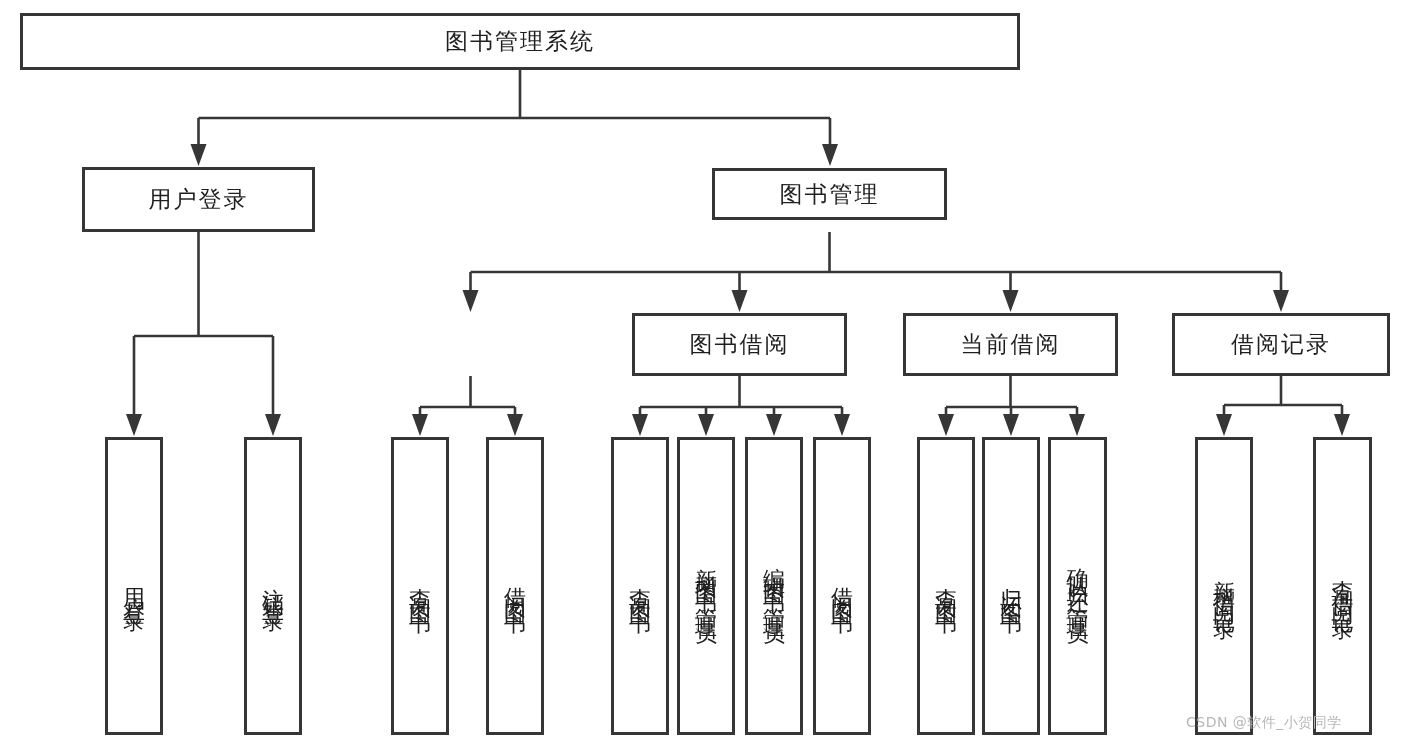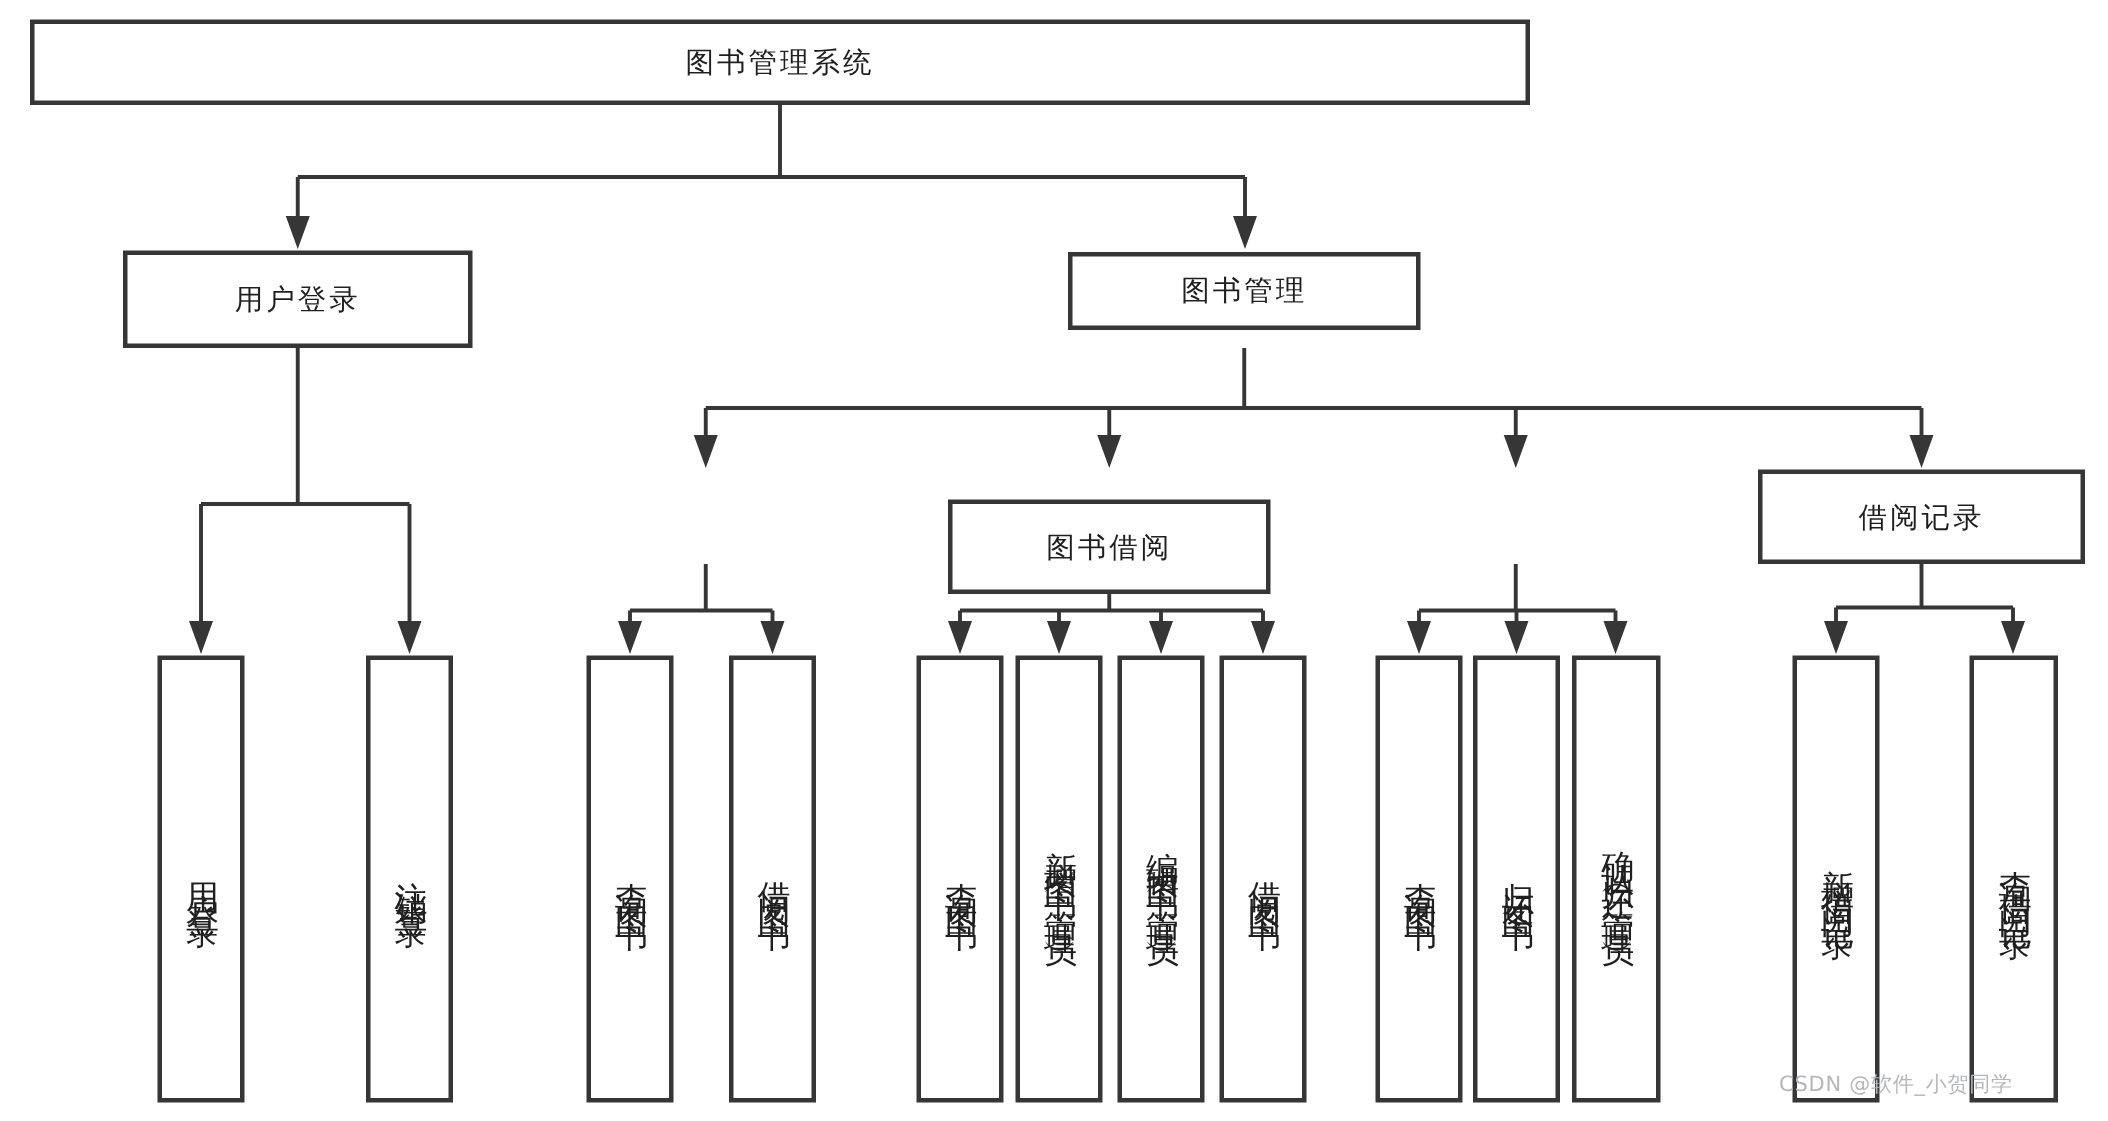--- a/index.html
+++ b/index.html
@@ -16,30 +16,30 @@
   .connectors {
     position: absolute; left: 0; top: 0;
     width: 1405px; height: 747px;
   }
   .node {
     position: absolute;
     border: 3px solid #363636;
     background: #ffffff;
     display: flex; align-items: center; justify-content: center;
     color: #1f1f1f;
-    font-size: 19px;
+    font-size: 23px;
     letter-spacing: 2px;
     z-index: 2;
   }
   .node-root   { left: 20px;  top: 13px;  width: 1000px; height: 57px; }
   .node-l2a    { left: 82px;  top: 167px; width: 233px;  height: 65px; }
   .node-l2b    { left: 712px; top: 168px; width: 235px;  height: 52px; }
   .node-l3     { top: 313px; height: 63px; width: 215px; }
   .node-l3a    { left: 363px; }
-  .node-l3b    { left: 632px; margin-top: 20px; }
+  .node-l3b    { left: 632px; }
   .node-l3c    { left: 903px; }
   .node-l3d    { left: 1172px; width: 218px; }
   .leaf {
     position: absolute;
     top: 437px; height: 298px; width: 58px;
     border: 3px solid #363636;
     background: #ffffff;
     display: flex; align-items: center; justify-content: center;
     z-index: 2;
   }
@@ -147,20 +147,21 @@
       <polygon points="1334,414 1350,414 1342,436"></polygon>
     </g>
   </svg>
 
   <div class="node node-root">图书管理系统</div>
 
   <div class="node node-l2a">用户登录</div>
   <div class="node node-l2b">图书管理</div>
 
   <div class="node node-l3 node-l3b">图书借阅</div>
+  <div class="node node-l3 node-l3c">当前借阅</div>
   <div class="node node-l3 node-l3d">借阅记录</div>
 
   <div class="leaf leaf-1">
     <span>用户登录</span>
   </div>
   <div class="leaf leaf-2">
     <span>注销登录</span>
   </div>
 
   <div class="leaf leaf-3">

